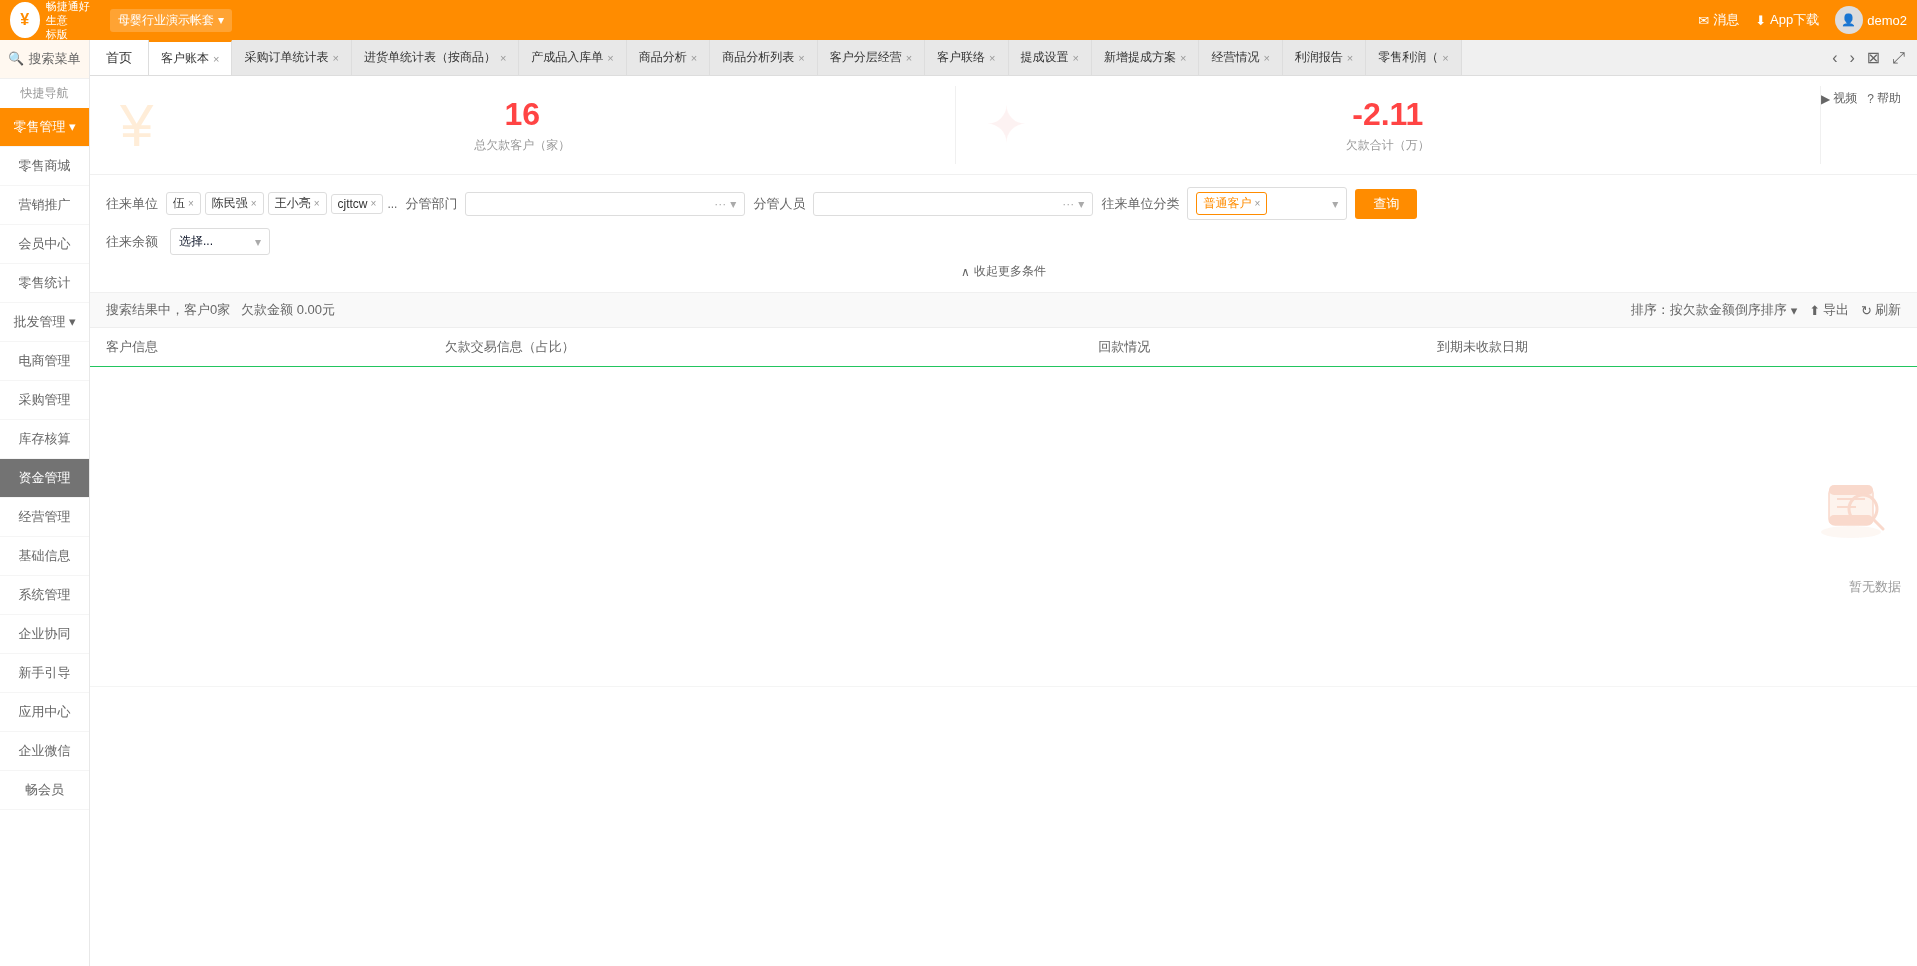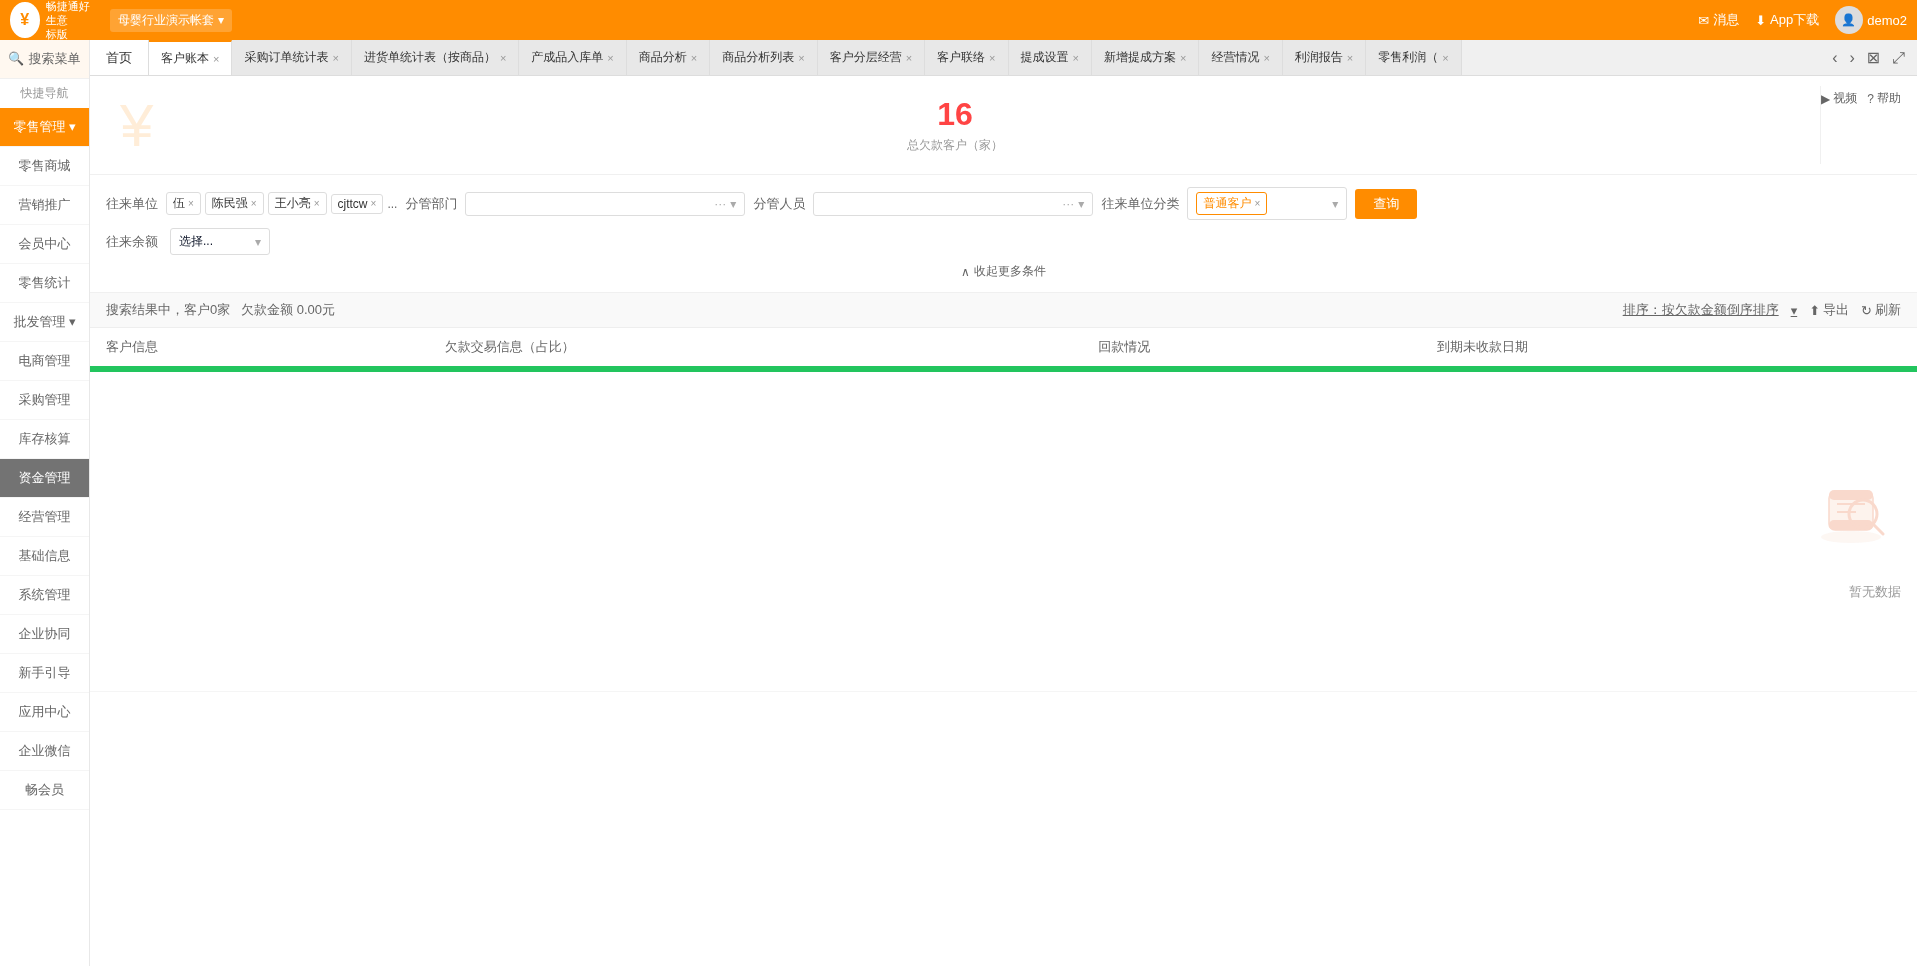--- a/index.html
+++ b/index.html
@@ -62,26 +62,26 @@
     .filter-select { display: flex; align-items: center; gap: 4px; border: 1px solid #ddd; border-radius: 3px; padding: 4px 8px; font-size: 12px; color: #999; cursor: pointer; min-width: 120px; background: #fff; }
     .filter-select-wider { min-width: 280px; }
     .filter-select-unit-class { display: flex; align-items: center; gap: 4px; border: 1px solid #ddd; border-radius: 3px; padding: 4px 8px; font-size: 12px; cursor: pointer; min-width: 160px; background: #fff; }
     .search-btn { background: #ff8c00; color: #fff; border: none; padding: 6px 18px; border-radius: 3px; cursor: pointer; font-size: 13px; }
     .collapse-btn { display: flex; align-items: center; gap: 4px; cursor: pointer; color: #666; font-size: 12px; justify-content: center; margin-top: 4px; }
 
     
     .result-bar { display: flex; align-items: center; justify-content: space-between; padding: 8px 16px; background: #f9f9f9; border-bottom: 1px solid #eee; font-size: 13px; }
     .result-info { color: #666; }
     .result-actions { display: flex; align-items: center; gap: 12px; color: #666; font-size: 13px; }
-    .sort-select { display: flex; align-items: center; gap: 12px; cursor: pointer; text-decoration: underline; }
+    .sort-select { display: flex; align-items: center; gap: 4px; cursor: pointer; }
     .action-btn { cursor: pointer; display: flex; align-items: center; gap: 3px; color: #666; }
 
     
     .data-table { width: 100%; border-collapse: collapse; }
-    .data-table th { padding: 10px 16px; text-align: left; font-weight: normal; color: #666; font-size: 13px; border-bottom: 6px solid #22c55e; background: #fff; }
+    .data-table th { padding: 10px 16px; text-align: left; font-weight: normal; color: #666; font-size: 13px; border-bottom: 1px solid #22c55e; background: #fff; }
     .data-table td { padding: 10px 16px; border-bottom: 1px solid #f5f5f5; font-size: 13px; }
 
     
     .empty-state { display: flex; flex-direction: column; align-items: flex-end; justify-content: center; padding: 80px 0; color: #999; font-size: 13px; }
 
     
     .tag-orange { border-color: #ff8c00; color: #ff8c00; }
 
     
     ::-webkit-scrollbar { width: 6px; height: 6px; }
@@ -220,20 +220,25 @@
         </div>
       </div>
 
       <div class="page-content">
 
         <div class="stats-bar">
           <div class="stat-item">
             <div class="stat-icon" style="font-size:60px;color:#ff8c00;">¥</div>
             <div class="stat-value">16</div>
             <div class="stat-label">总欠款客户（家）</div>
+          </div>
+          <div class="stat-item">
+            <div class="stat-icon" style="font-size:50px;color:#f8b0b0;">✦</div>
+            <div class="stat-value negative">-2.11</div>
+            <div class="stat-label">欠款合计（万）</div>
           </div>
           <div style="display:flex;align-items:flex-start;padding:4px 16px 0 0;margin-left:auto;">
             <span style="font-size:12px;color:#666;cursor:pointer;display:flex;align-items:center;gap:3px;margin-right:10px;">
               <span>▶</span>
               <span>视频</span>
             </span>
             <span style="font-size:12px;color:#666;cursor:pointer;display:flex;align-items:center;gap:3px;">
               <span>?</span>
               <span>帮助</span>
             </span>

